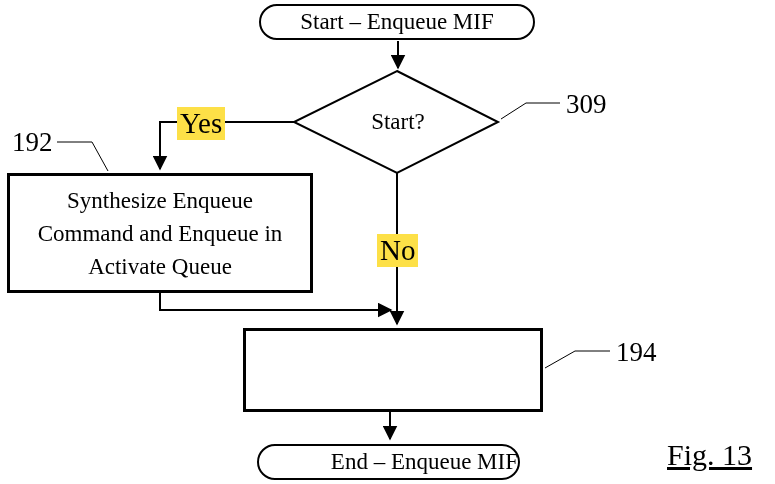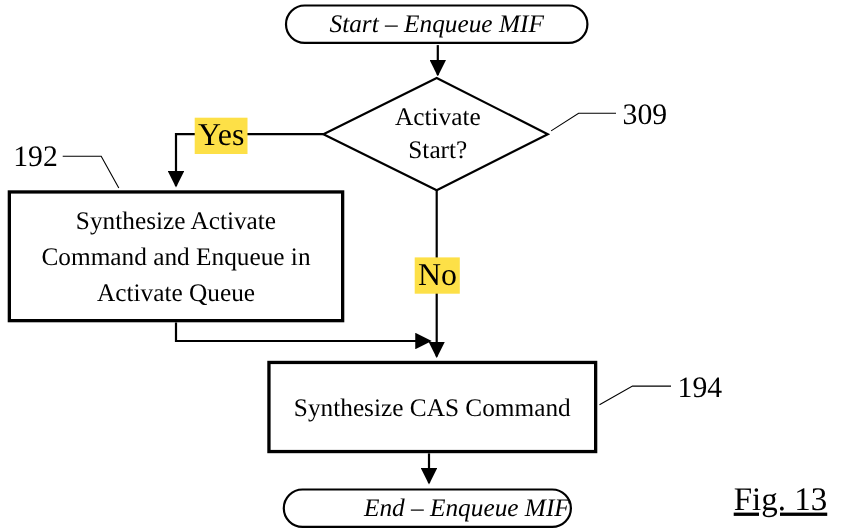--- a/index.html
+++ b/index.html
@@ -32,21 +32,20 @@
     text-align: center;
     background: #ffffff;
     box-sizing: border-box;
     font-size: 23px;
     line-height: 1.3;
   }
   .terminal {
     border: 2px solid #000000;
     border-radius: 19px;
     white-space: nowrap;
-    font-style: italic;
   }
   .process {
     border: 3px solid #000000;
   }
   .process .bline { white-space: nowrap; line-height: 33px; }
   .decision-text {
     position: absolute;
     z-index: 2;
     display: flex;
     flex-direction: column;
@@ -105,35 +104,33 @@
     <path d="M108,171 L92,142 L57,142" stroke="#000000" stroke-width="1" fill="none"></path>
     <path d="M501,119 L526,103 L560,103" stroke="#000000" stroke-width="1" fill="none"></path>
     <path d="M545,368 L575,351 L610,351" stroke="#000000" stroke-width="1" fill="none"></path>
   </svg>
 
   <div class="node terminal" style="left:259px; top:4px; width:276px; height:36px;">
     <span>Start – Enqueue MIF</span>
   </div>
 
   <div class="decision-text" style="left:326px; top:90px; width:144px; height:64px;">
-    <span>Activate</span>
     <span>Start?</span>
   </div>
 
   <div class="edge-label" style="left:177px; top:107px;">Yes</div>
   <div class="edge-label" style="left:377px; top:234px;text-align:right;">No</div>
 
   <div class="node process" style="left:7px; top:173px; width:306px; height:120px;">
-    <span class="bline">Synthesize Activate</span>
+    <span class="bline">Synthesize Enqueue</span>
     <span class="bline">Command and Enqueue in</span>
     <span class="bline">Activate Queue</span>
   </div>
 
   <div class="node process" style="left:243px; top:328px; width:300px; height:84px;">
-    <span class="bline">Synthesize CAS Command</span>
   </div>
 
   <div class="node terminal" style="left:257px; top:444px; width:263px; height:36px;align-items:flex-end;">
     <span>End – Enqueue MIF</span>
   </div>
 
   <div class="ref-label" style="left:12px; top:127px;">192</div>
   <div class="ref-label" style="left:566px; top:89px;">309</div>
   <div class="ref-label" style="left:616px; top:337px;">194</div>
 

